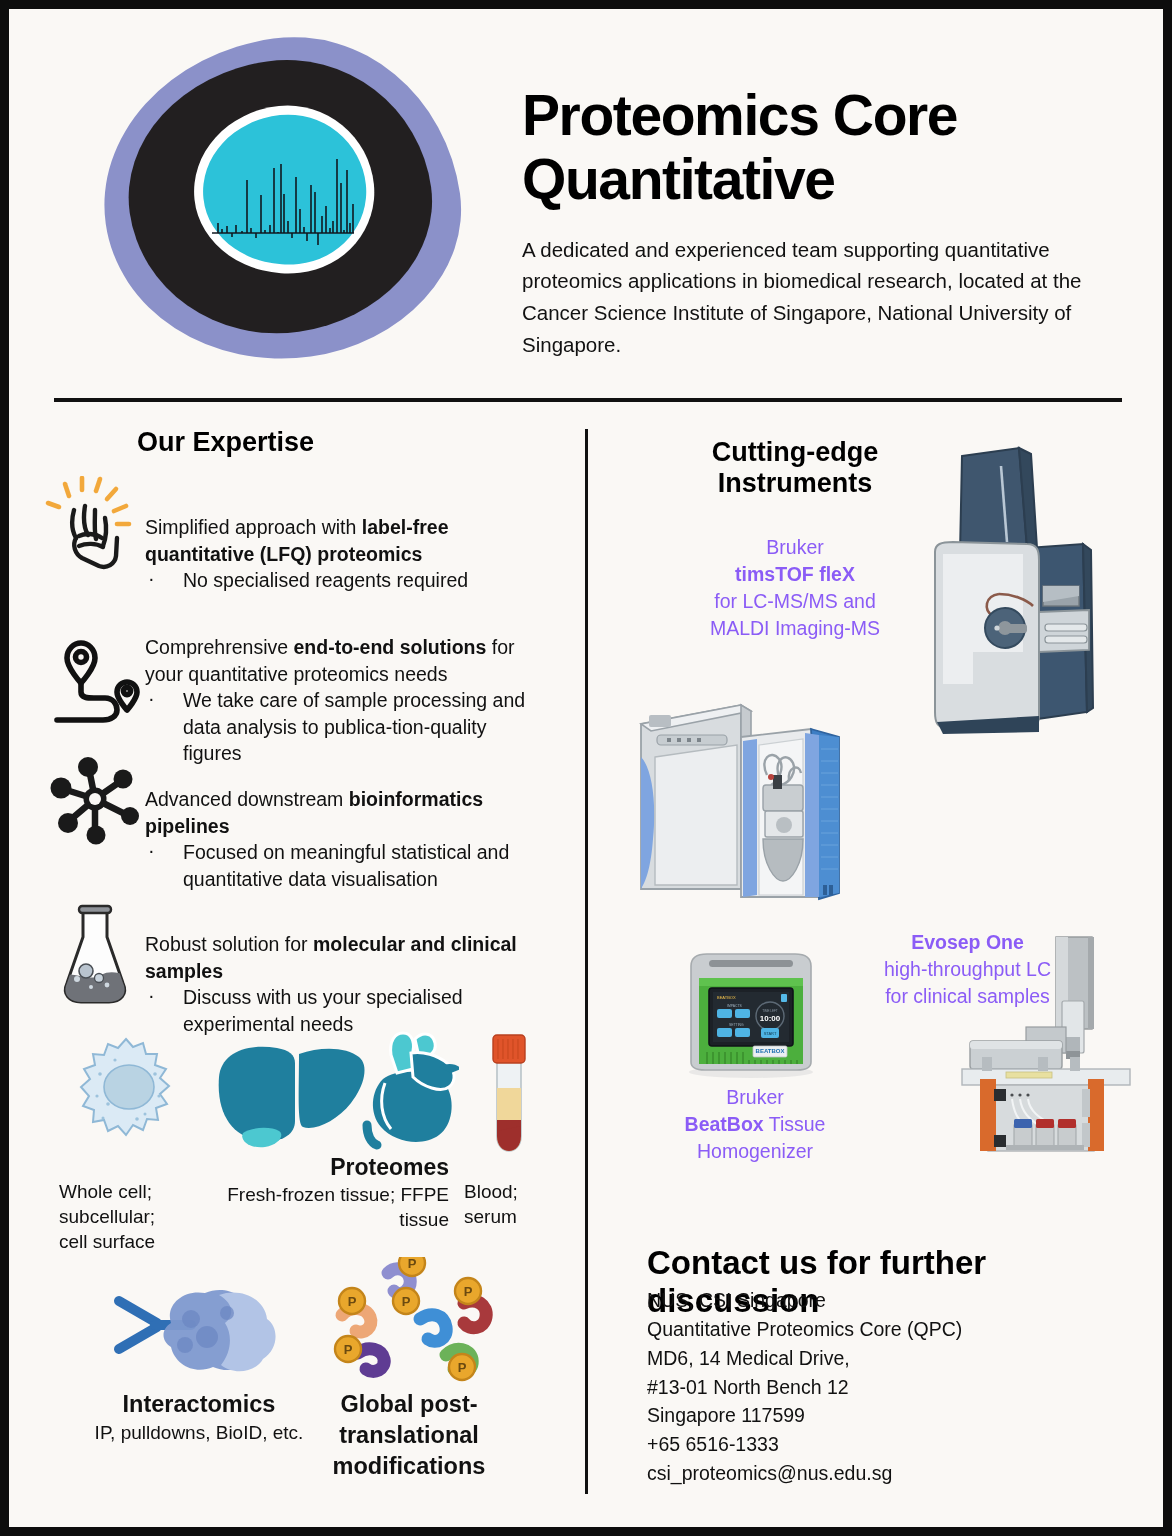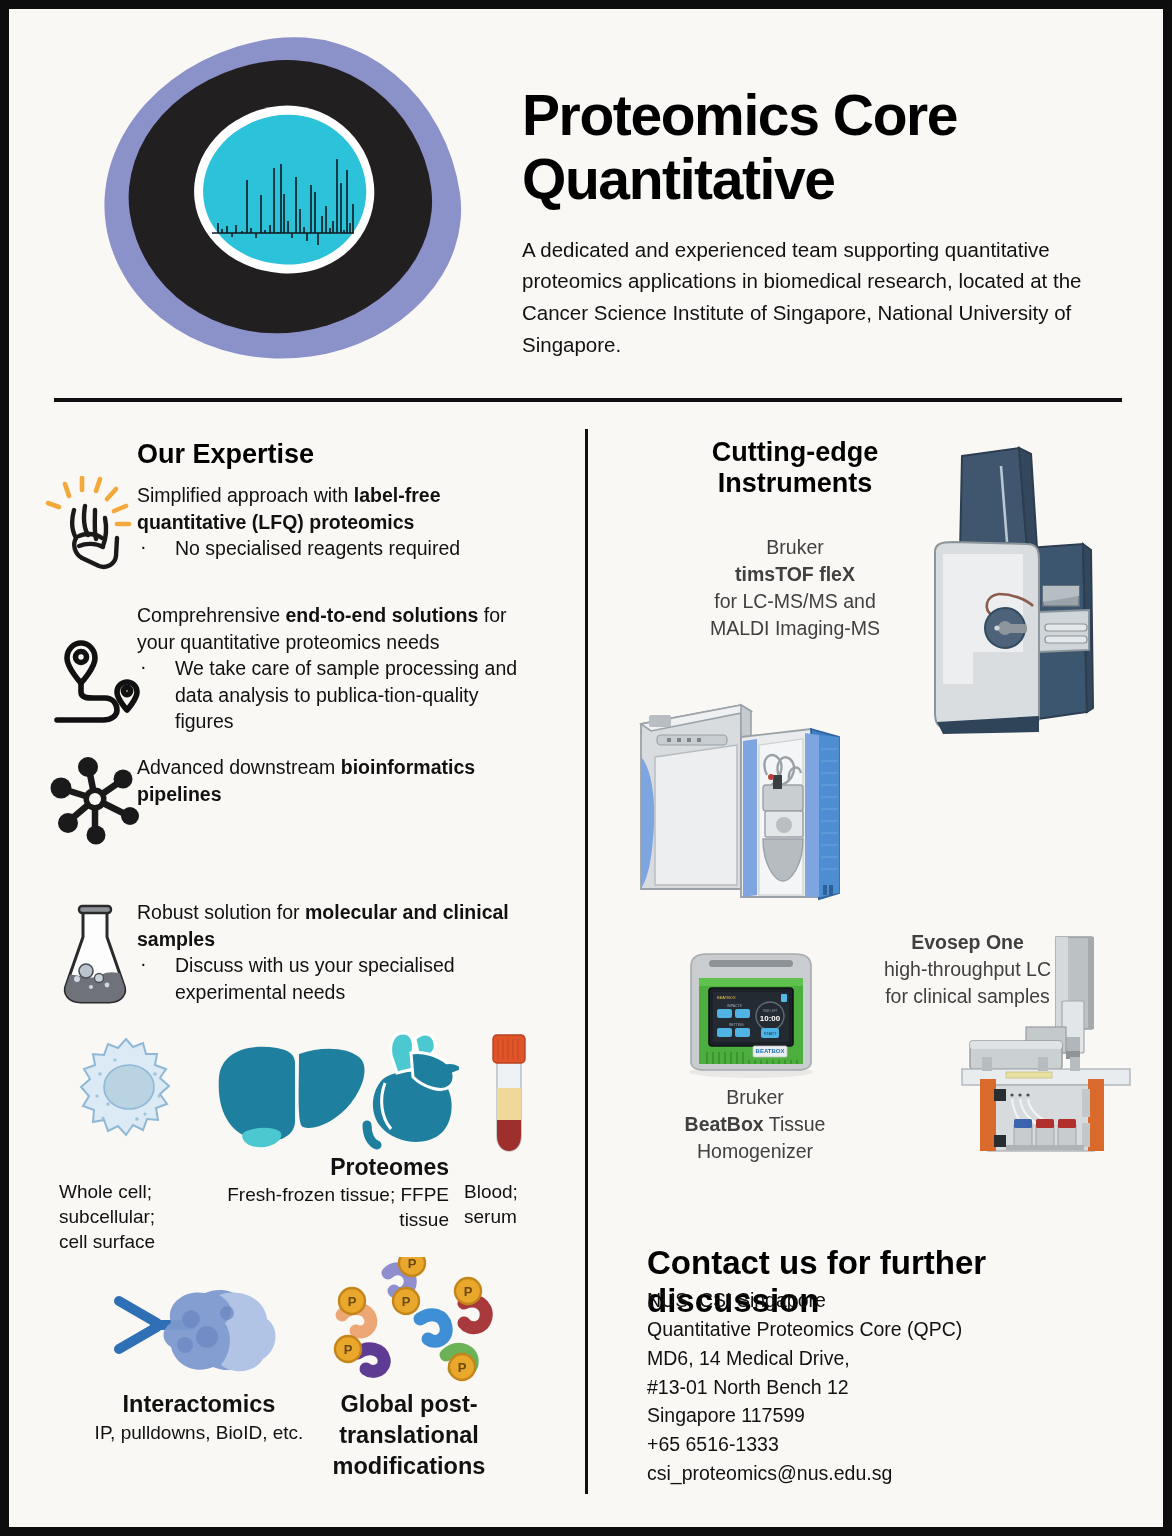--- a/index.html
+++ b/index.html
@@ -41,26 +41,26 @@
 
   #hrule { position: absolute; left: 45px; top: 389px; width: 1068px; height: 3.5px;
     background: #111; }
   #vrule { position: absolute; left: 576px; top: 420px; width: 3px; height: 1065px;
     background: #111; }
 
   
   #left-col { position: absolute; left: 0; top: 415px; width: 576px; height: 1100px; }
 
   .section-h { font-weight: bold; font-size: 27px; color: #000; }
-  #expertise-title { position: absolute; left: 128px; top: 15px; }
+  #expertise-title { position: absolute; left: 128px; top: 3px; }
 
   .exp-item { position: absolute; left: 0; width: 520px; }
   .exp-icon { position: absolute; left: 36px; width: 100px; height: 100px; }
-  .exp-text { position: absolute; left: 128px; width: 392px;
-    font-size: 19.5px; line-height: 1.36; color: #111; }
+  .exp-text { position: absolute; left: 136px; width: 392px;
+    font-size: 19.5px; line-height: 1.36; color: #111; margin-top: 32px; }
   .exp-text b { font-weight: bold; }
   .exp-bullets { list-style: none; margin-top: 0px; }
   .exp-bullets li { position: relative; padding-left: 38px; line-height: 1.36; }
   .exp-bullets li:before { content: "·"; position: absolute; left: 3px; top: -2px;
     font-size: 20px; }
 
   #exp1 { top: 58px; } #exp2 { top: 178px; } #exp3 { top: 330px; } #exp4 { top: 475px; }
 
   
   #samples { position: absolute; left: 0; top: 600px; width: 576px; }
@@ -72,21 +72,21 @@
   #bottomrow { position: absolute; left: 0; top: 855px; width: 576px; }
   .br-cap { position: absolute; text-align: center; font-size: 19px; line-height: 1.32; color: #111; }
   .br-cap .bh { font-weight: bold; font-size: 23.5px; display: block; }
 
   
   #right-col { position: absolute; left: 576px; top: 415px; width: 662px; height: 1100px; }
   #instruments-title { position: absolute; left: 100px; top: 13px; width: 220px;
     text-align: center; font-weight: bold; font-size: 27px; line-height: 1.14; color: #000; }
 
   .instr-cap { position: absolute; text-align: center; font-size: 19.5px;
-    line-height: 1.38; color: #404040; }
+    line-height: 1.38; color: #8b5cf6; }
   .instr-cap b { font-weight: bold; }
   .instr-img { position: absolute; }
 
   #contact-title { position: absolute; left: 62px; top: 820px; width: 500px;
     font-weight: bold; font-size: 33px; color: #000; }
   #contact-body { position: absolute; left: 62px; top: 862px; width: 470px;
     font-size: 19.5px; line-height: 1.48; color: #111; }
 </style>
 </head>
 <body>
@@ -221,20 +221,23 @@
           <circle cx="23" cy="74" r="10"></circle>
             <circle cx="51" cy="86" r="9.5"></circle>
           <circle cx="85" cy="67" r="9"></circle>
             <circle cx="78" cy="30" r="9.5"></circle>
         </g>
         <circle cx="50" cy="50" r="11.5" fill="#1a1a1a"></circle>
         <circle cx="50" cy="50" r="6" fill="#faf8f5"></circle>
       </svg>
       <div class="exp-text">
         <span>Advanced downstream </span><b>bioinformatics pipelines</b>
+        <ul class="exp-bullets">
+          <li>Focused on meaningful statistical and quantitative data visualisation</li>
+        </ul>
       </div>
     </div>
 
     <div class="exp-item" id="exp4">
       <svg class="exp-icon" style="top:0px;left:44px;width:84px;height:110px" viewBox="0 0 84 110">
         <defs>
           <clipPath id="fl">
               <path d="M30 38 L14 84 C9 95, 16 103, 28 103 L56 103 C68 103, 75 95, 70 84 L54 38 Z"></path>
             </clipPath>
         </defs>

